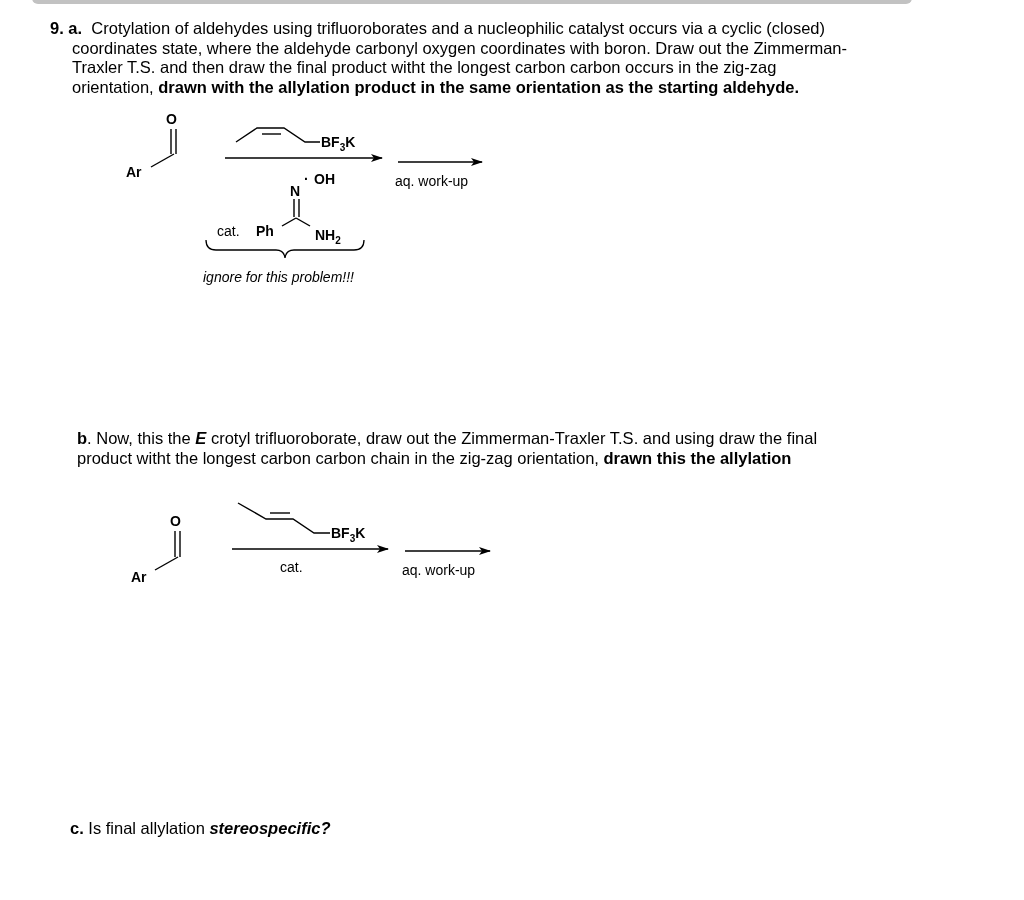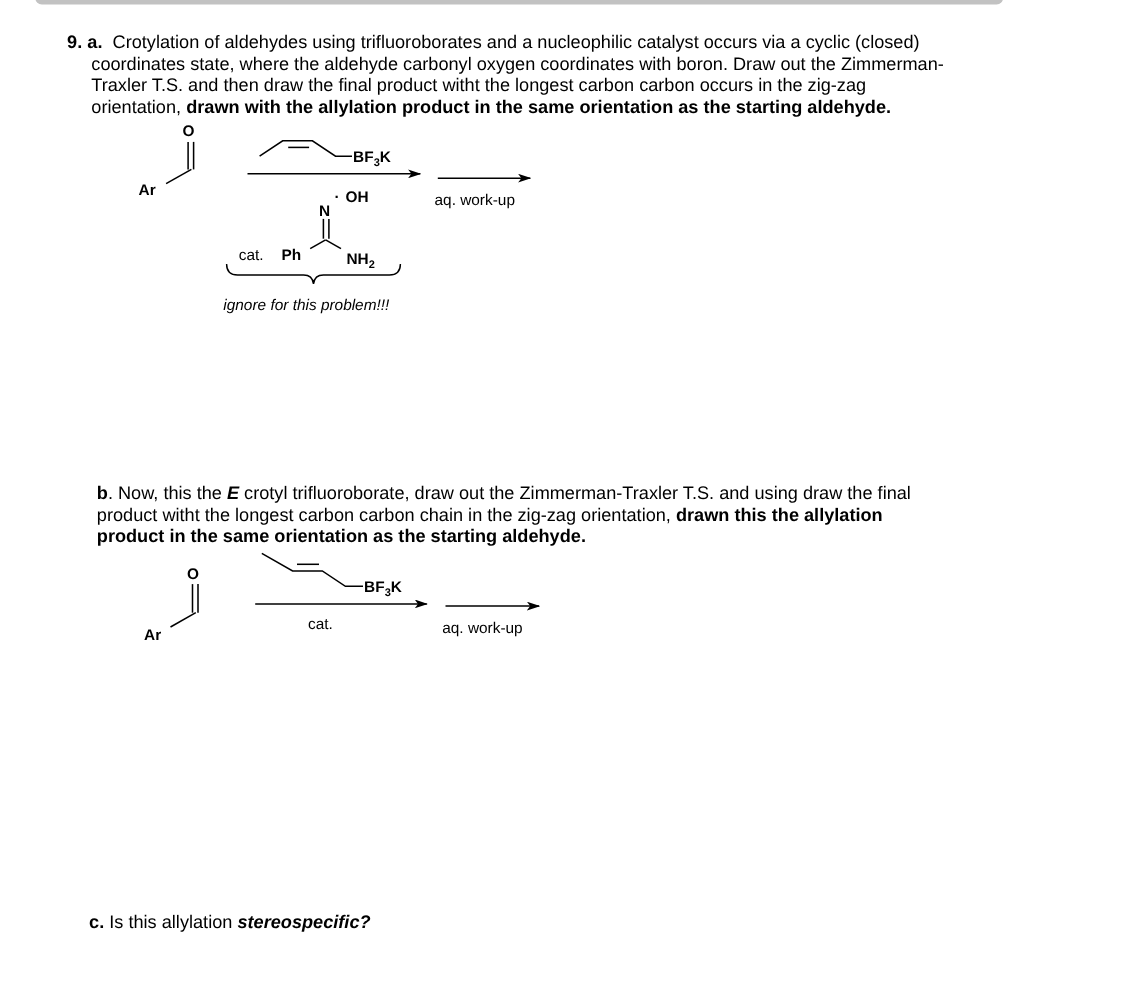--- a/index.html
+++ b/index.html
@@ -5,21 +5,21 @@
     html, body { margin: 0; padding: 0; background: #ffffff; }
     body {
       width: 1024px; height: 900px; position: relative; overflow: hidden;
       font-family: "Liberation Sans", sans-serif; color: #000;
     }
     .top-bar {
       position: absolute; left: 32px; top: -6px; width: 880px; height: 10px;
       background: #c2c2c2; border-radius: 0 0 6px 6px;
     }
     .para {
-      position: absolute; font-size: 16.5px; line-height: 19.5px; margin: 16px;
+      position: absolute; font-size: 16.5px; line-height: 19.5px; margin: 5px;
     }
     .q-a { left: 45px; top: 14px; width: 900px; }
     .q-a .indent { padding-left: 22px; display: block; }
     .q-b { left: 72px; top: 424px; width: 880px; }
     .q-c { left: 65px; top: 814px; width: 500px; }
     b, .bold { font-weight: bold; }
     .bi { font-weight: bold; font-style: italic; }
     .scheme { position: absolute; left: 0; top: 0; width: 1024px; height: 900px; pointer-events: none; }
     .scheme text { font-family: "Liberation Sans", sans-serif; }
     .lbl { font-weight: bold; font-size: 14px; }
@@ -38,25 +38,24 @@
   <span class="indent">
     <span>coordinates state, where the aldehyde carbonyl oxygen coordinates with boron.   Draw out the Zimmerman-</span><br>
     <span>Traxler T.S. and then draw the final product witht the longest carbon carbon occurs in the zig-zag</span><br>
     <span>orientation, </span><span class="bold">drawn with the allylation product in the same orientation as the starting aldehyde.</span>
   </span>
 </div>
 
 <div class="para q-b">
   <span class="bold">b</span><span>.  Now, this the </span><span class="bi">E</span><span> crotyl trifluoroborate, draw out the Zimmerman-Traxler T.S. and using draw the final</span><br>
   <span>product witht the longest carbon carbon chain in the zig-zag orientation, </span><span class="bold">drawn this the allylation</span><br>
-  <span class="bold">product in the same orientation as the starting aldehyde.</span>
 </div>
 
 <div class="para q-c">
-  <span class="bold">c.</span><span>  Is this allylation </span><span class="bi">stereospecific?</span>
+  <span class="bold">c.</span><span>  Is final allylation </span><span class="bi">stereospecific?</span>
 </div>
 
 <svg class="scheme" viewBox="0 0 1024 900" xmlns="http://www.w3.org/2000/svg">
   <defs>
     <marker id="ah" markerWidth="12" markerHeight="8" refX="11" refY="4" orient="auto" markerUnits="userSpaceOnUse">
       <path d="M0,0 L12,4 L0,8 L3,4 Z" fill="#000"></path>
     </marker>
   </defs>
 
   <g>

